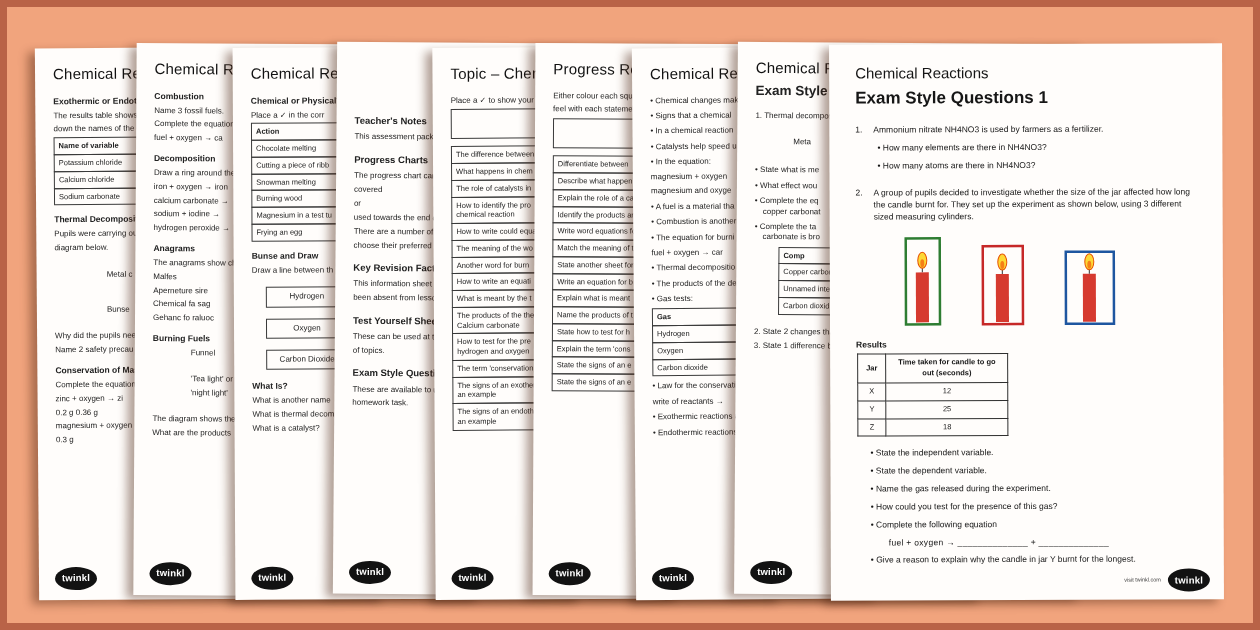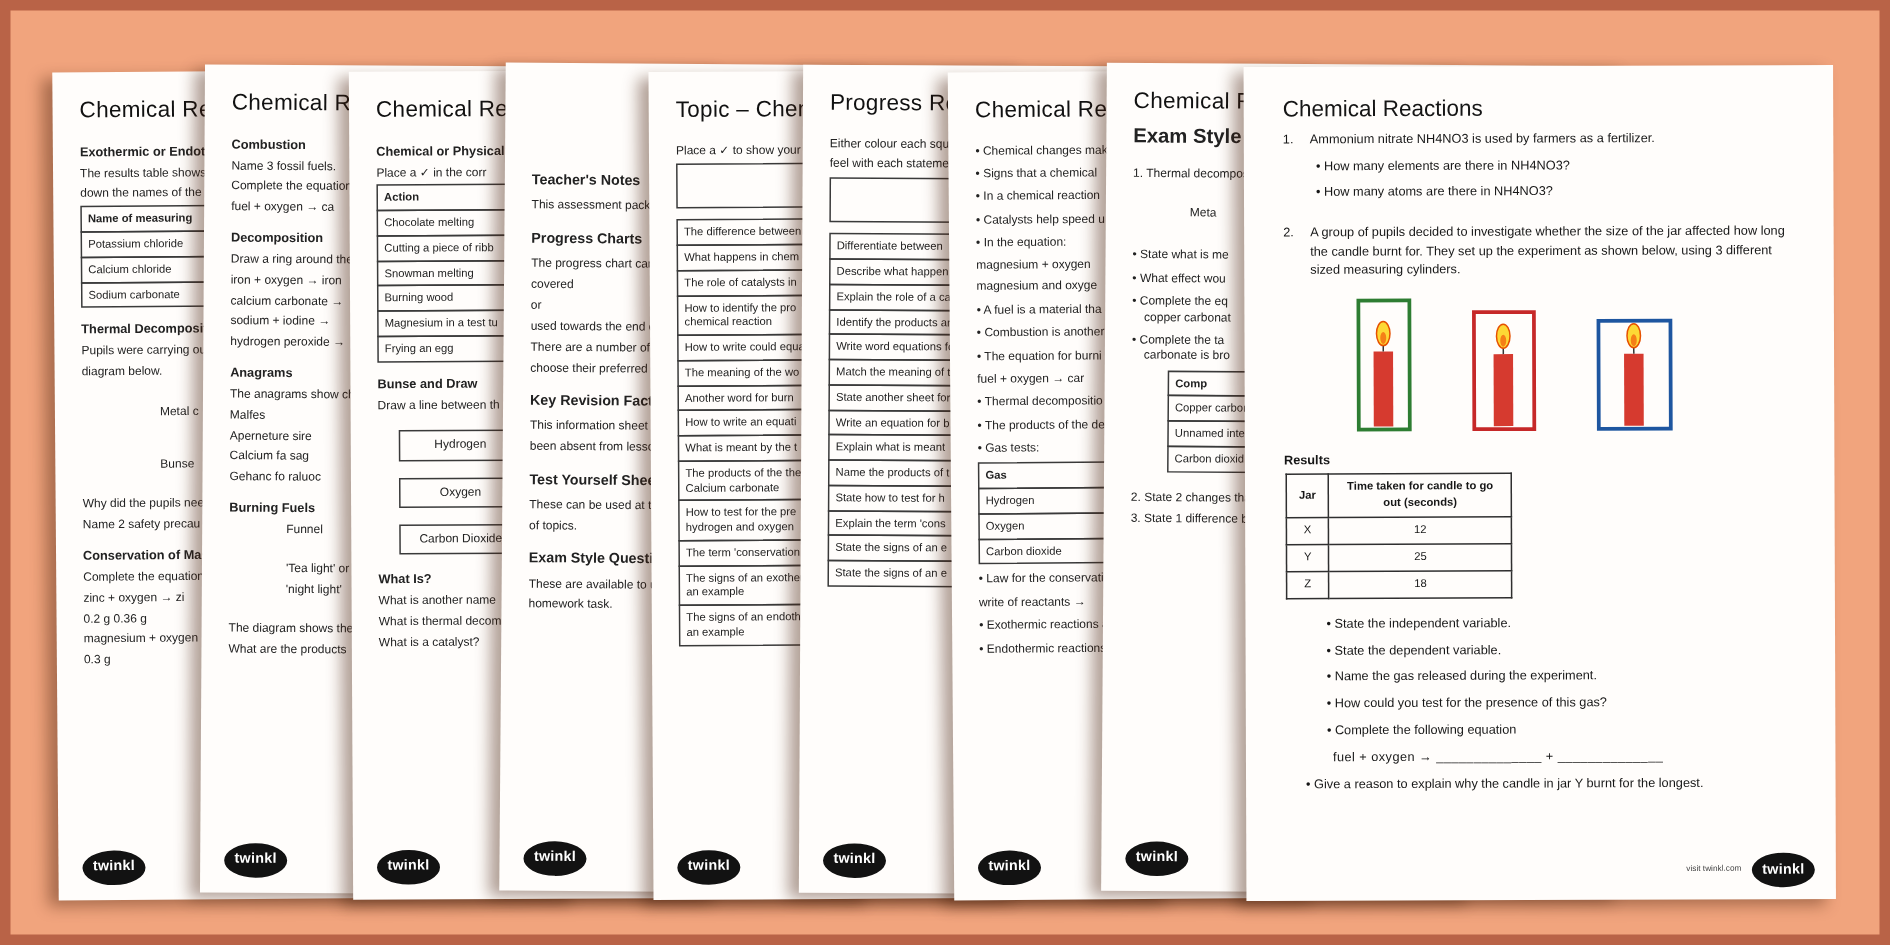--- a/index.html
+++ b/index.html
@@ -41,21 +41,21 @@
   
   .front{width:393px;height:556px;padding:18px 24px 12px 26px;color:#161616;font-size:8.5px;line-height:1.45}
   .f-title{font-size:15px;font-weight:400;margin:0 0 2px}
   .f-sub{font-size:17px;font-weight:700;margin:0 0 13px}
   .q{display:flex;gap:7px;margin:0 0 9px}
   .qnum{flex:0 0 11px}
   .qbody{flex:1}
   .qbullets{margin:5px 0 0 4px}
   .fbullet{padding-left:9px;text-indent:-9px;margin:5.5px 0}
   .fbullet::before{content:"• "}
-  .fbullets{margin:10px 0 0 28px}
+  .fbullets{margin:10px 0 0 14px}
   .equation{margin:2px 0 4px 32px;letter-spacing:.3px}
   .fbullet.last{margin-left:14px}
   .diagram{display:block;margin:4px 0 6px 34px}
   .results-label{font-weight:700;margin:3px 0 3px}
   table.results{border-collapse:collapse;margin:0 0 2px 1px}
   .results th,.results td{border:1px solid #2f2f2f;padding:3px 8px;font-size:7.5px;text-align:center}
   .results th{font-weight:700}
   .results .th-time{width:122px}
   .f-footer{position:absolute;right:14px;bottom:8px;display:flex;align-items:center;gap:7px}
   .visit{font-size:5.5px;color:#444}
@@ -64,21 +64,21 @@
 <body>
 
 <div class="canvas">
 
   <section class="page back p1">
     <div class="page-lines">
         <div class="line t-title"><span class="cellmain">Chemical Reactions</span></div>
         <div class="line t-h"><span class="cellmain">Exothermic or Endotherm</span></div>
         <div class="line t-b"><span class="cellmain">The results table shows</span></div>
         <div class="line t-b"><span class="cellmain">down the names of the</span></div>
-        <div class="line t-rowh"><span class="cellmain">Name of measuring</span></div>
+        <div class="line t-rowh"><span class="cellmain">Name of variable</span></div>
         <div class="line t-row"><span class="cellmain">Potassium chloride</span></div>
         <div class="line t-row"><span class="cellmain">Calcium chloride</span></div>
         <div class="line t-row"><span class="cellmain">Sodium carbonate</span></div>
         <div class="line t-h"><span class="cellmain">Thermal Decompositio</span></div>
         <div class="line t-b"><span class="cellmain">Pupils were carrying ou</span></div>
         <div class="line t-b"><span class="cellmain">diagram below.</span></div>
         <div class="line t-gap"><span class="cellmain"></span></div>
         <div class="line t-c"><span class="cellmain">Metal c</span></div>
         <div class="line t-gap"><span class="cellmain"></span></div>
         <div class="line t-gap"><span class="cellmain"></span></div>
@@ -106,21 +106,21 @@
         <div class="line t-h"><span class="cellmain">Decomposition</span></div>
         <div class="line t-b"><span class="cellmain">Draw a ring around the</span></div>
         <div class="line t-b"><span class="cellmain">iron + oxygen → iron</span></div>
         <div class="line t-b"><span class="cellmain">calcium carbonate  →</span></div>
         <div class="line t-b"><span class="cellmain">sodium + iodine  →</span></div>
         <div class="line t-b"><span class="cellmain">hydrogen peroxide  →</span></div>
         <div class="line t-h"><span class="cellmain">Anagrams</span></div>
         <div class="line t-b"><span class="cellmain">The anagrams show ch</span></div>
         <div class="line t-b"><span class="cellmain">Malfes</span></div>
         <div class="line t-b"><span class="cellmain">Aperneture sire</span></div>
-        <div class="line t-b"><span class="cellmain">Calcium fa sag</span></div>
+        <div class="line t-b"><span class="cellmain">Chemical fa sag</span></div>
         <div class="line t-b"><span class="cellmain">Gehanc fo raluoc</span></div>
         <div class="line t-h"><span class="cellmain">Burning Fuels</span></div>
         <div class="line t-c2"><span class="cellmain">Funnel</span></div>
         <div class="line t-gap"><span class="cellmain"></span></div>
         <div class="line t-c2"><span class="cellmain">'Tea light' or</span></div>
         <div class="line t-c2"><span class="cellmain">'night light'</span></div>
         <div class="line t-gap"><span class="cellmain"></span></div>
         <div class="line t-b"><span class="cellmain">The diagram shows the</span></div>
         <div class="line t-b"><span class="cellmain">What are the products</span></div>
       </div>
@@ -271,20 +271,21 @@
         <div class="line t-rowi"><span class="cellmain">Carbon dioxid</span></div>
         <div class="line t-gap"><span class="cellmain"></span></div>
         <div class="line t-b"><span class="cellmain">2.  State 2 changes tha</span></div>
         <div class="line t-b"><span class="cellmain">3.  State 1 difference b</span></div>
       </div>
     <div class="logo twinkl-pos">twinkl</div>
   </section>
 
   <section class="page front p9">
     <h1 class="f-title">Chemical Reactions</h1>
+    <h2 class="f-sub">Exam Style Questions 1</h2>
 
     <div class="q">
       <span class="qnum">1.</span>
       <div class="qbody">
         <div class="qtext">Ammonium nitrate NH4NO3 is used by farmers as a fertilizer.</div>
         <div class="qbullets">
             <div class="fbullet">How many elements are there in NH4NO3?</div>
             <div class="fbullet">How many atoms are there in NH4NO3?</div>
           </div>
       </div>

